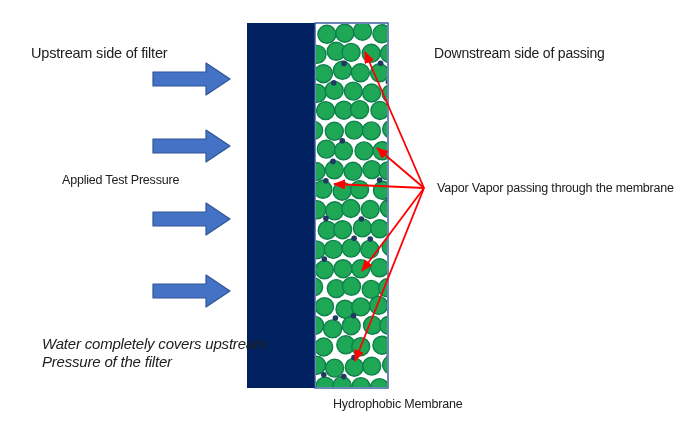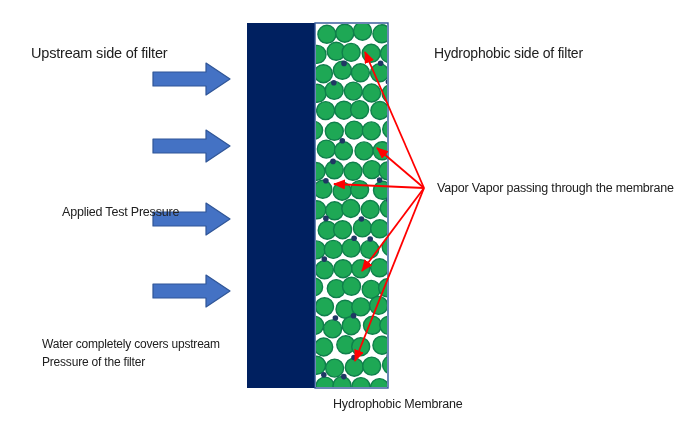--- a/index.html
+++ b/index.html
@@ -22,22 +22,22 @@
     top: 0;
   }
   .lbl {
     position: absolute;
     color: #202020;
     white-space: nowrap;
     letter-spacing: -0.2px;
     line-height: 1.25;
   }
   .lbl-upstream   { left: 31px;  top: 44px;  font-size: 14.5px; }
-  .lbl-applied    { left: 62px;  top: 173px; font-size: 12.5px; margin-top: 32px; }
-  .lbl-covers     { left: 42px;  top: 335px; font-size: 12px; line-height: 18px; }
+  .lbl-applied    { left: 62px;  top: 173px; font-size: 12.5px; }
+  .lbl-covers     { left: 42px;  top: 335px; font-size: 15px; line-height: 18px; font-style: italic; }
   .lbl-downstream { left: 434px; top: 45px;  font-size: 14px; }
   .lbl-vapor      { left: 437px; top: 181px; font-size: 12.5px; }
   .lbl-memcap     { left: 333px; top: 397px; font-size: 12.5px; text-align: center; }
 </style>
 </head>
 <body>
 
 <div class="stage">
 
   <svg id="diagram-svg" width="697" height="430" viewBox="0 0 697 430">
@@ -179,19 +179,19 @@
 
   <div class="lbl lbl-upstream">Upstream side of filter</div>
 
   <div class="lbl lbl-applied">Applied Test Pressure</div>
 
   <div class="lbl lbl-covers">
     <div>Water completely covers upstream</div>
     <div>Pressure of the filter</div>
   </div>
 
-  <div class="lbl lbl-downstream">Hydrophobic side of filter</div>
+  <div class="lbl lbl-downstream">Downstream side of passing</div>
 
   <div class="lbl lbl-vapor">Vapor Vapor passing through the membrane</div>
 
   <div class="lbl lbl-memcap">Hydrophobic Membrane</div>
 
 </div>
 
 </body></html>

